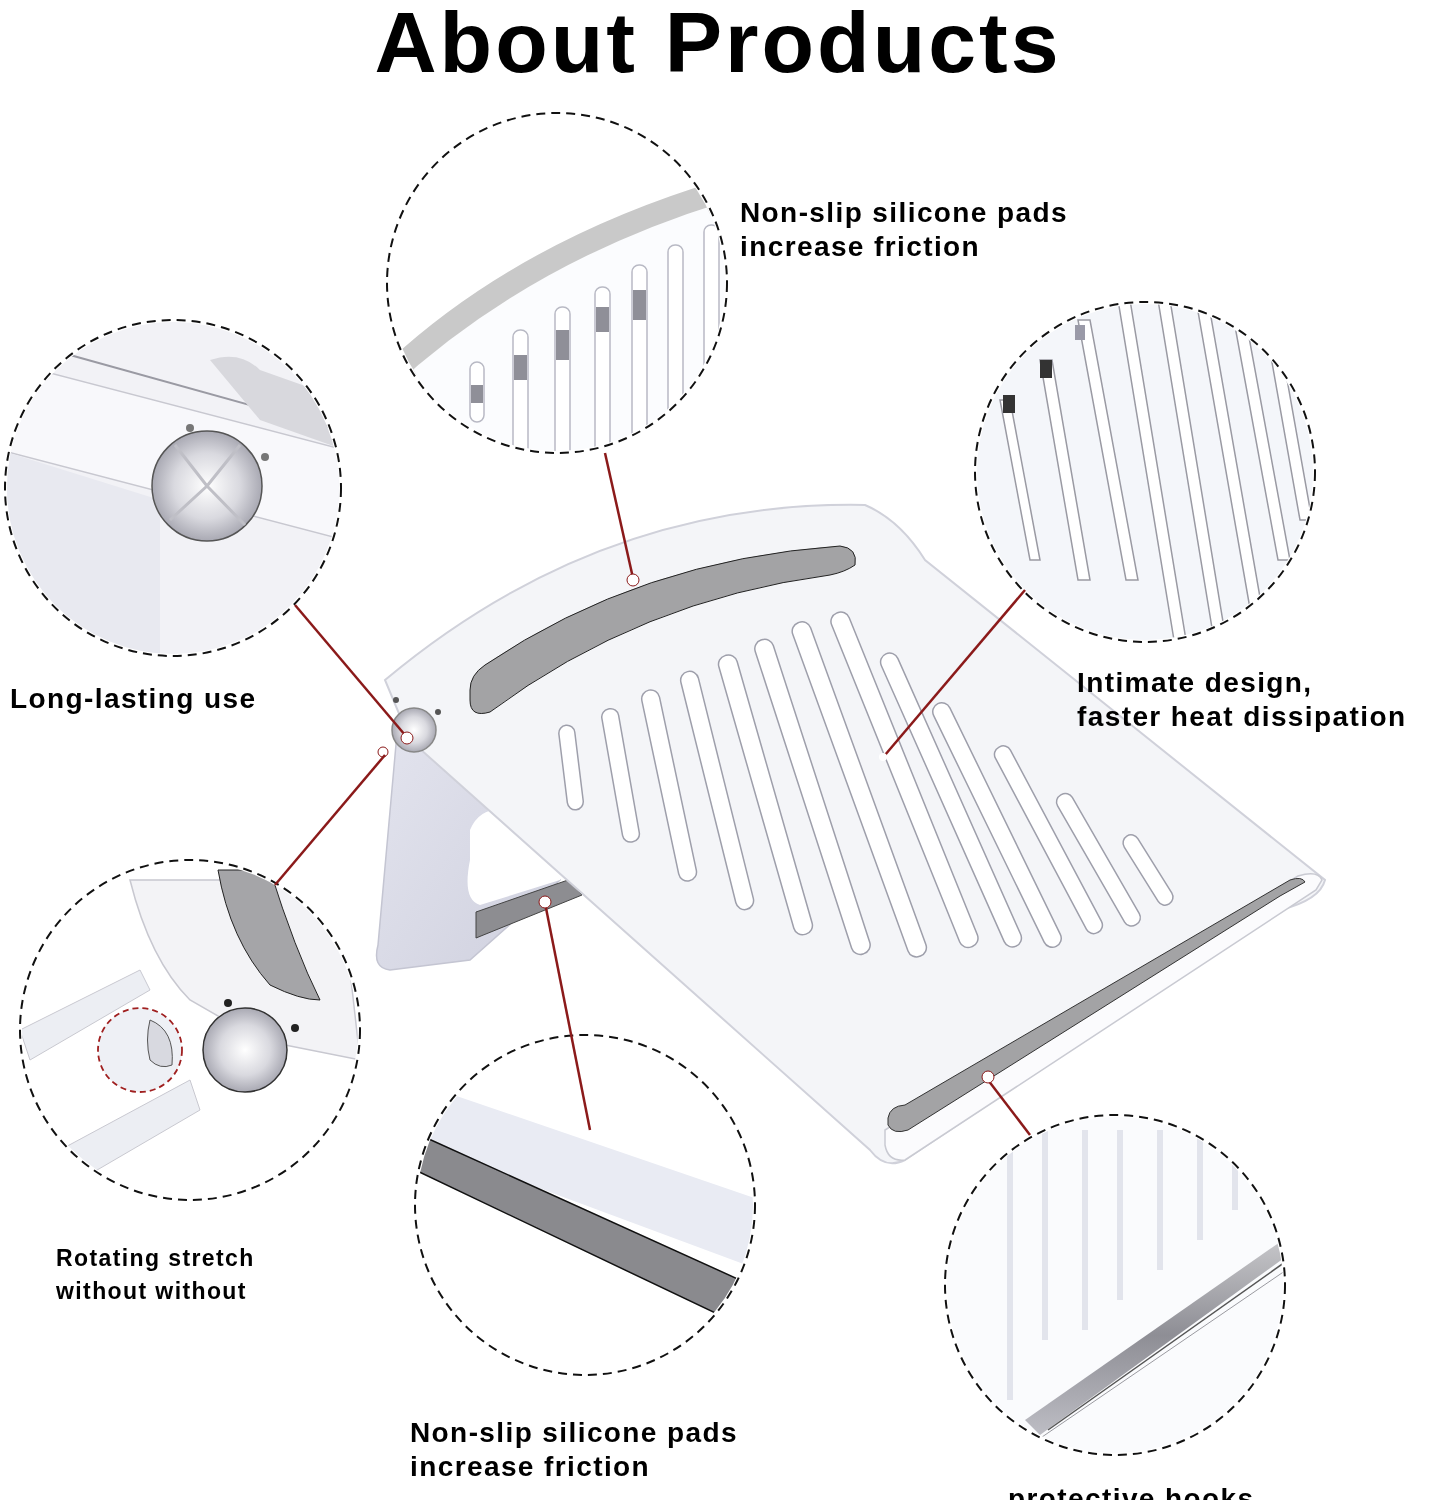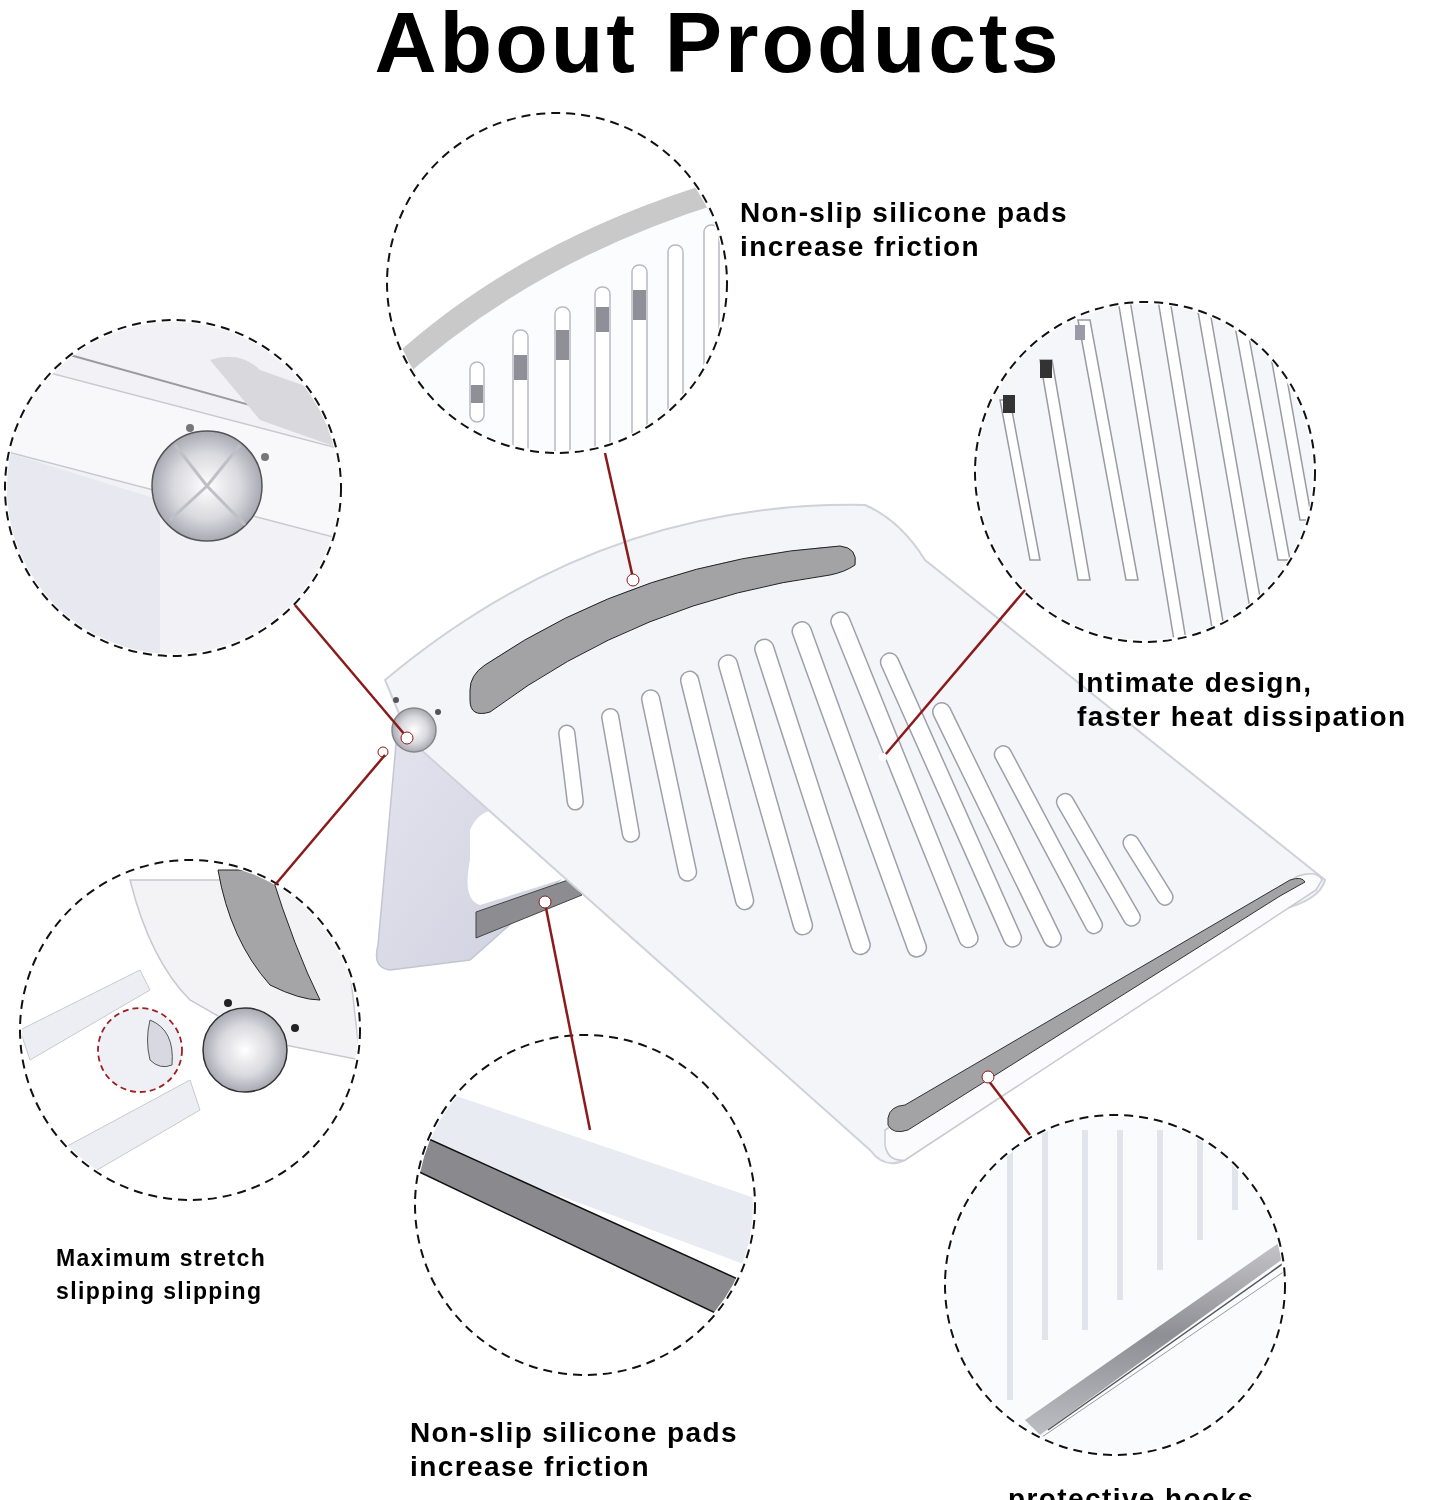--- a/index.html
+++ b/index.html
@@ -201,28 +201,29 @@
     <circle cx="988" cy="1077" r="6"></circle>
     <circle cx="883" cy="757" r="4" stroke="none"></circle>
   </g>
 </svg>
 
 <div class="callout c-top">
   <span>Non-slip silicone pads</span>
   <span>increase friction</span>
 </div>
 <div class="callout c-metal">
+  <span>Long-lasting use</span>
 </div>
 <div class="callout c-heat">
   <span>Intimate design,</span>
   <span>faster heat dissipation</span>
 </div>
 <div class="callout c-stretch">
-  <span>Maximum stretch</span>
-  <span>slipping slipping</span>
+  <span>Rotating stretch</span>
+  <span>without without</span>
 </div>
 <div class="callout c-bottom">
   <span>Non-slip silicone pads</span>
   <span>increase friction</span>
 </div>
 <div class="callout c-hooks">
   <span>protective hooks</span>
 </div>
 
 </body></html>

